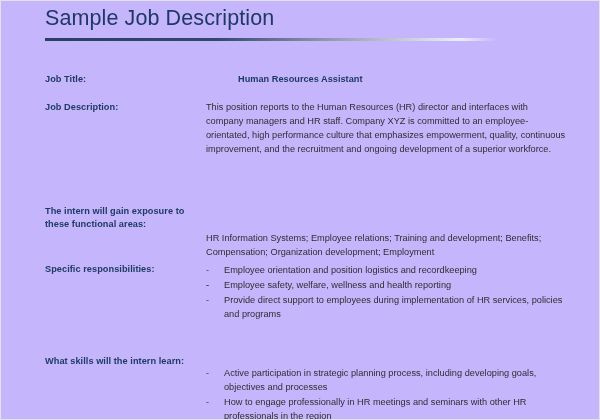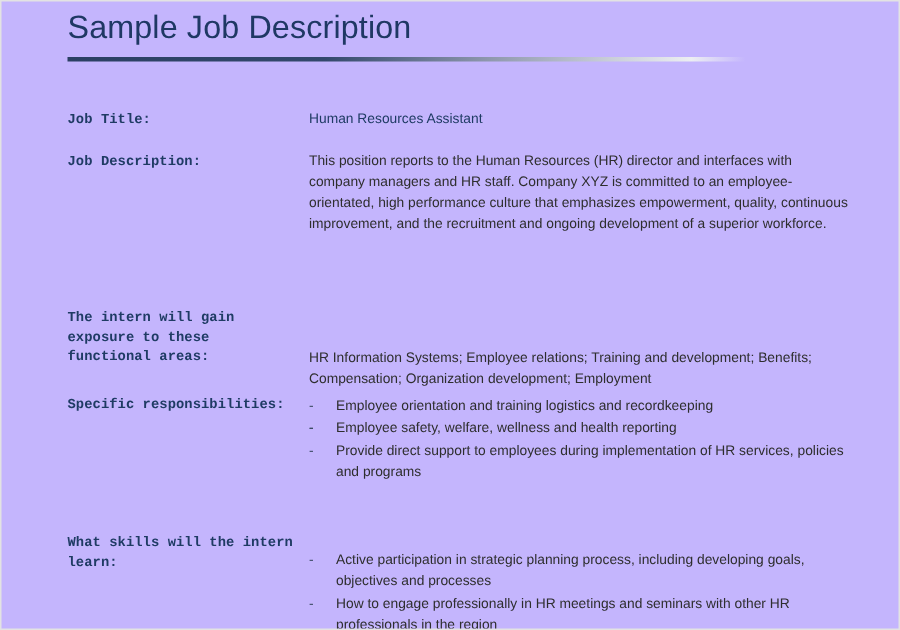--- a/index.html
+++ b/index.html
@@ -65,35 +65,35 @@
   .label-col {
     position: absolute;
     left: 44px;
     top: 0;
     width: 155px;
     font-size: 9.2px;
     font-weight: bold;
     color: #1f3b64;
     line-height: 1.42;
     letter-spacing: 0.05px;
-    font-family: Liberation Mono, monospace;
   }
   .content-col {
     position: absolute;
     left: 205px;
     top: 0;
     width: 360px;
     font-size: 9.2px;
     color: #2e2e2e;
     line-height: 1.52;
     letter-spacing: 0.01px;
   }
   .content-col.strong {
-    font-weight: normal;
+    font-weight: bold;
     color: #1f3b64;
+    margin-left: 32px;
   }
 
   
   .bullets {
     list-style: none;
     margin: 0;
     padding: 0;
   }
   .bullets li {
     position: relative;
@@ -136,21 +136,21 @@
       <div class="label-col">The intern will gain exposure to these functional areas:</div>
       <div class="content-col" style="top:27px;">HR Information Systems; Employee relations; Training and development; Benefits; Compensation; Organization development; Employment</div>
     </div>
 
     <div class="row" style="height:92px;">
       <div class="label-col">Specific responsibilities:</div>
       <div class="content-col">
         <ul class="bullets">
           <li>
             <span class="dash">-</span>
-            <span>Employee orientation and training logistics and recordkeeping</span>
+            <span>Employee orientation and position logistics and recordkeeping</span>
           </li>
           <li>
             <span class="dash">-</span>
           </li>
           <li>
             <span class="dash">-</span>
             <span>Employee safety, welfare, wellness and health reporting</span>
           </li>
           <li>
             <span class="dash">-</span>

